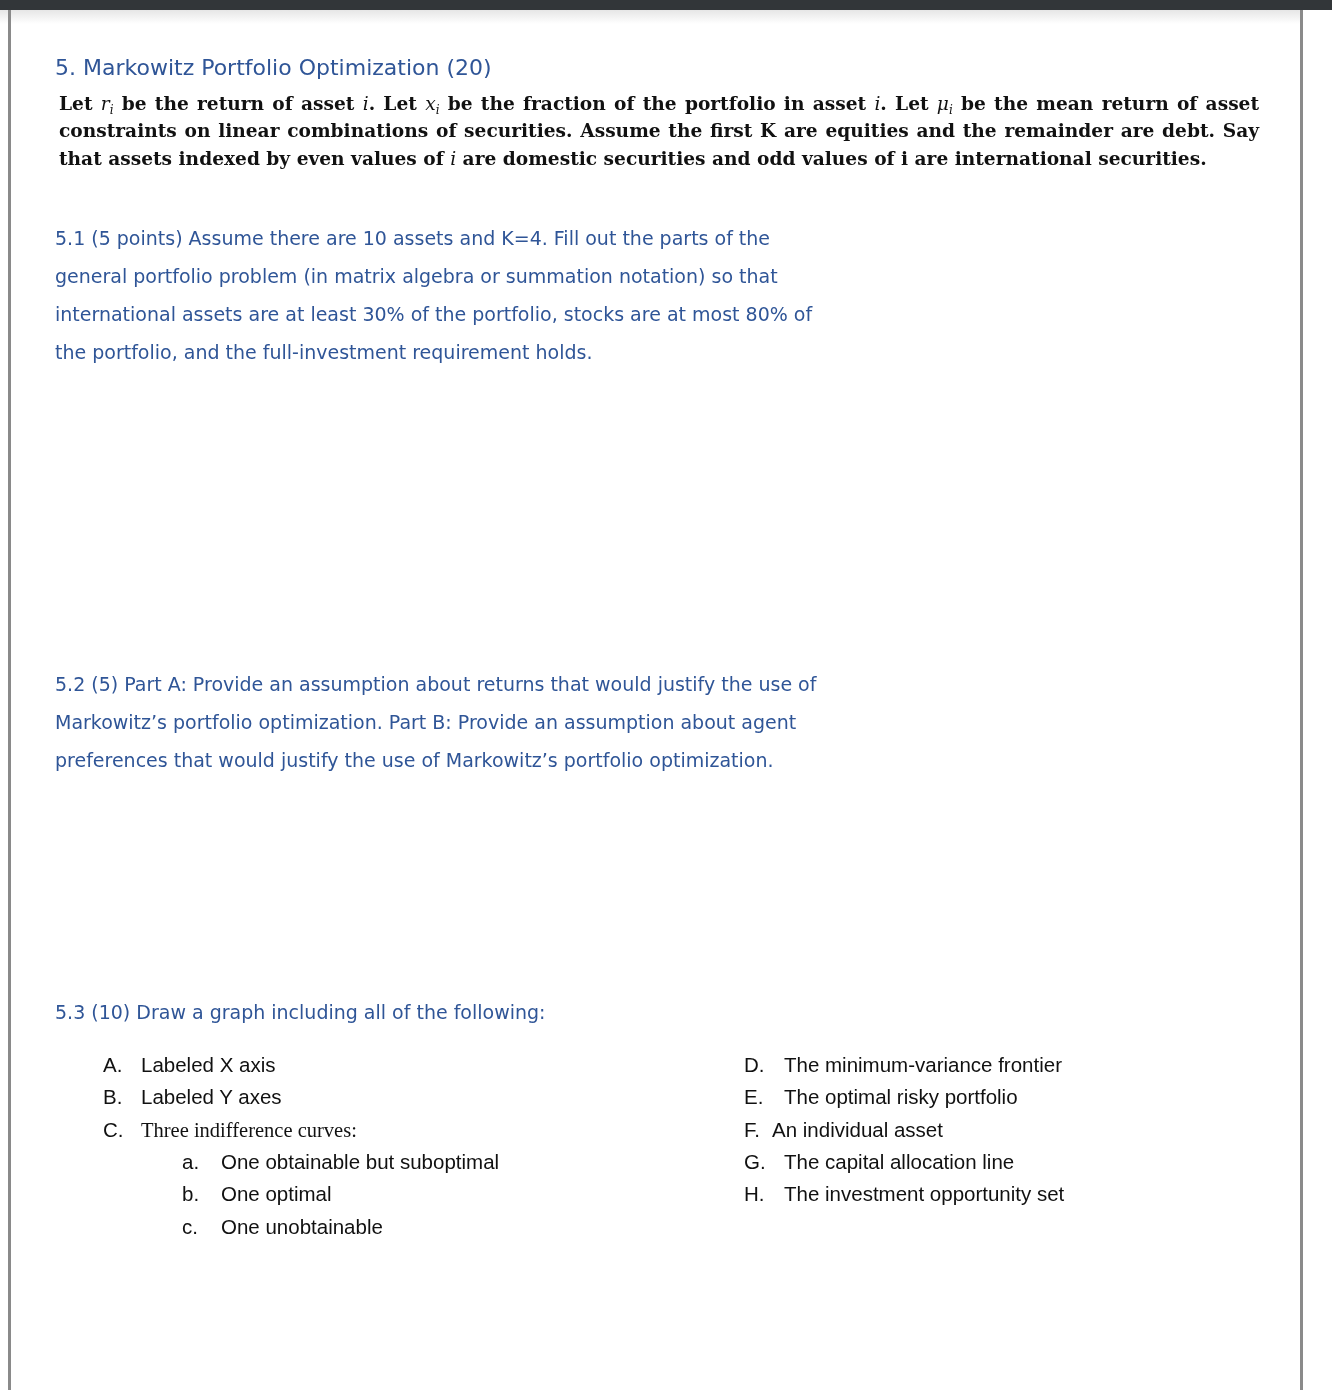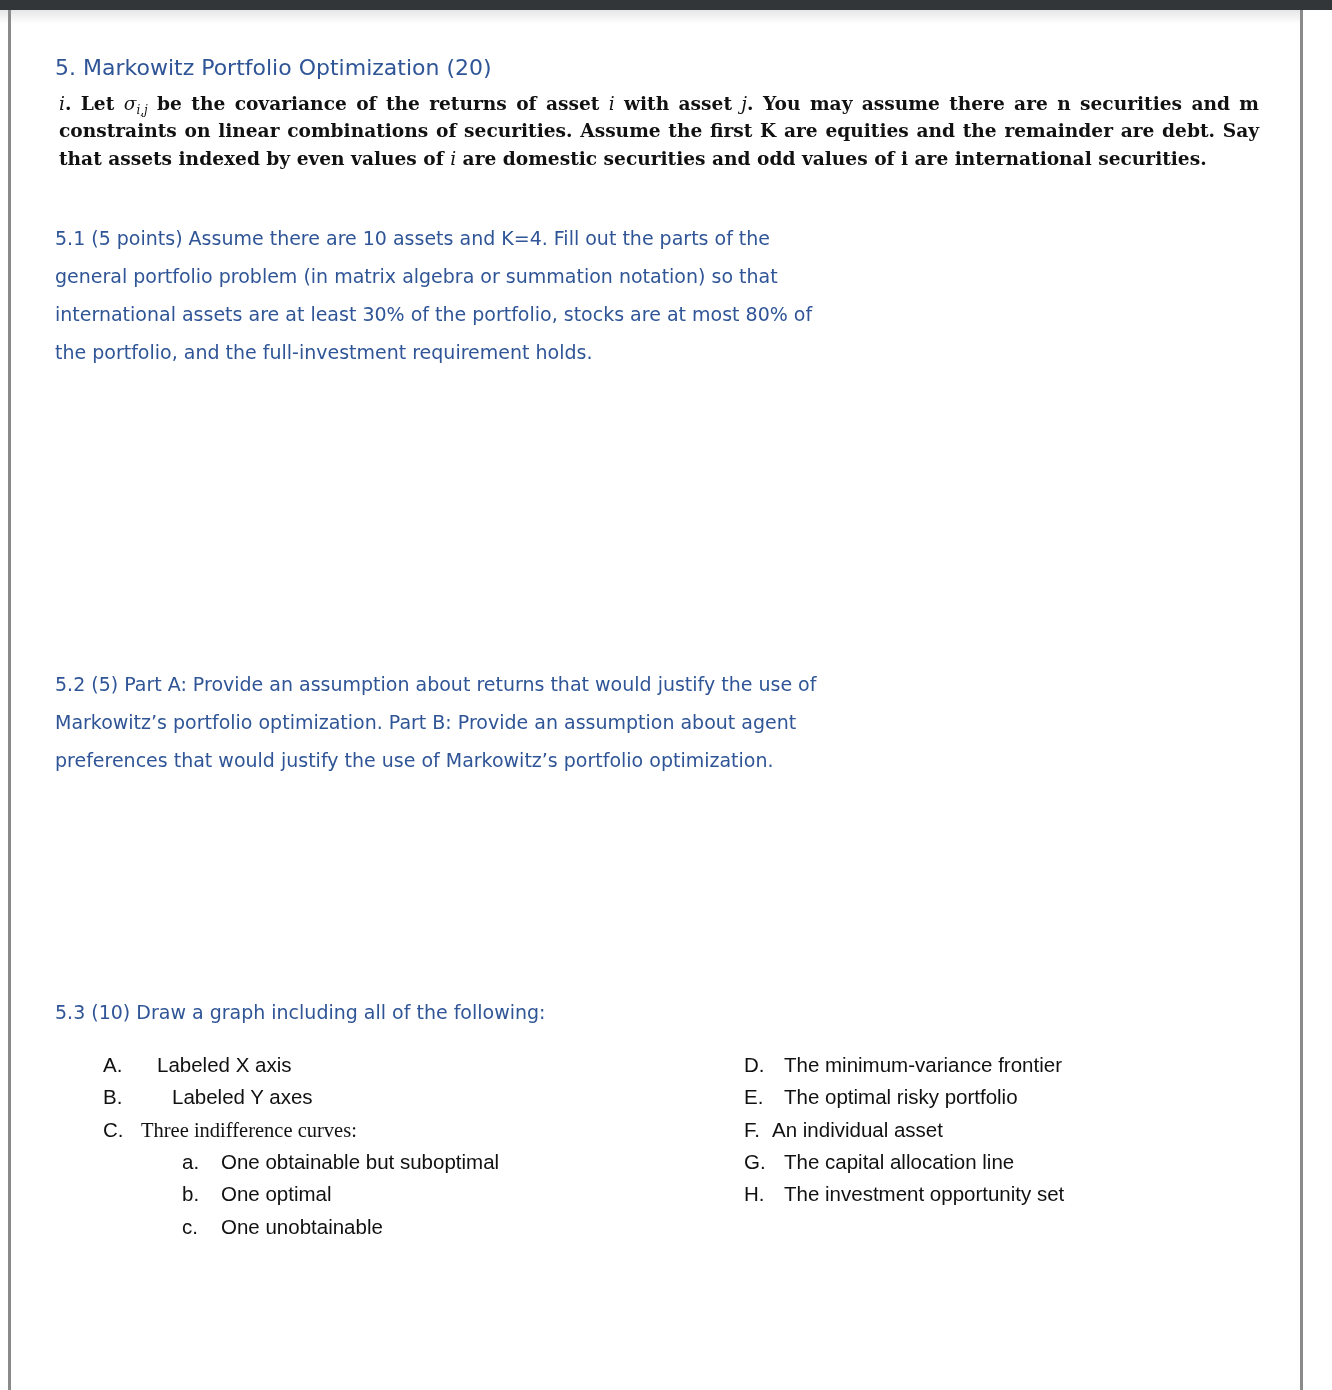--- a/index.html
+++ b/index.html
@@ -31,21 +31,21 @@
 
 <div class="topbar"></div>
 <div class="topshadow"></div>
 <div class="border-left"></div>
 <div class="border-right"></div>
 <div class="right-gutter"></div>
 
 <div class="heading h-main">5. Markowitz Portfolio Optimization (20)</div>
 
 <div class="intro" id="intro">
-    <span class="line"><span class="m">i</span>. Let <span class="m">σ<sub>i,j</sub></span> be the covariance of the returns of asset <span class="m">i</span> with asset <span class="m">j</span>. You may assume there are n securities and m</span>
+    <span class="line">Let <span class="m">r<sub>i</sub></span> be the return of asset <span class="m">i</span>. Let <span class="m">x<sub>i</sub></span> be the fraction of the portfolio in asset <span class="m">i</span>. Let <span class="m">μ<sub>i</sub></span> be the mean return of asset</span>
     <span class="line">constraints on linear combinations of securities. Assume the first K are equities and the remainder are debt. Say</span>
     <span class="line last">that assets indexed by even values of <span class="m">i</span> are domestic securities and odd values of i are international securities.</span>
   </div>
 
 <div class="q q51">
   <span class="line">5.1 (5 points) Assume there are 10 assets and K=4. Fill out the parts of the</span>
   <span class="line">general portfolio problem (in matrix algebra or summation notation) so that</span>
   <span class="line">international assets are at least 30% of the portfolio, stocks are at most 80% of</span>
   <span class="line">the portfolio, and the full-investment requirement holds.</span>
 </div>
@@ -54,22 +54,22 @@
   <span class="line">5.2 (5) Part A: Provide an assumption about returns that would justify the use of</span>
   <span class="line">Markowitz’s portfolio optimization. Part B: Provide an assumption about agent</span>
   <span class="line">preferences that would justify the use of Markowitz’s portfolio optimization.</span>
 </div>
 
 <div class="q q53">
   <span class="line">5.3 (10) Draw a graph including all of the following:</span>
 </div>
 
 <div class="list" style="left:0;top:0;">
-  <div class="item" style="left:103px;top:1049px;"><span class="marker">A.</span><span class="txt" style="left:54px;">Labeled X axis</span></div>
-  <div class="item" style="left:103px;top:1081px;"><span class="marker">B.</span><span class="txt" style="left:38px;margin-left:31px;">Labeled Y axes</span></div>
+  <div class="item" style="left:103px;top:1049px;"><span class="marker">A.</span><span class="txt" style="left:38px;">Labeled X axis</span></div>
+  <div class="item" style="left:103px;top:1081px;"><span class="marker">B.</span><span class="txt" style="left:38px;">Labeled Y axes</span></div>
   <div class="item" style="left:103px;top:1114px;"><span class="marker">C.</span><span class="txt" style="left:38px;font-family:Liberation Serif, serif;">Three indifference curves:</span></div>
 
   <div class="item" style="left:182px;top:1146px;"><span class="marker">a.</span><span class="txt" style="left:39px;">One obtainable but suboptimal</span></div>
   <div class="item" style="left:182px;top:1178px;"><span class="marker">b.</span><span class="txt" style="left:39px;">One optimal</span></div>
   <div class="item" style="left:182px;top:1211px;"><span class="marker">c.</span><span class="txt" style="left:39px;">One unobtainable</span></div>
 
   <div class="item" style="left:744px;top:1049px;"><span class="marker">D.</span><span class="txt" style="left:40px;">The minimum-variance frontier</span></div>
   <div class="item" style="left:744px;top:1081px;"><span class="marker">E.</span><span class="txt" style="left:40px;">The optimal risky portfolio</span></div>
   <div class="item" style="left:744px;top:1114px;"><span class="marker">F.</span><span class="txt" style="left:28px;">An individual asset</span></div>
   <div class="item" style="left:744px;top:1146px;"><span class="marker">G.</span><span class="txt" style="left:40px;">The capital allocation line</span></div>

